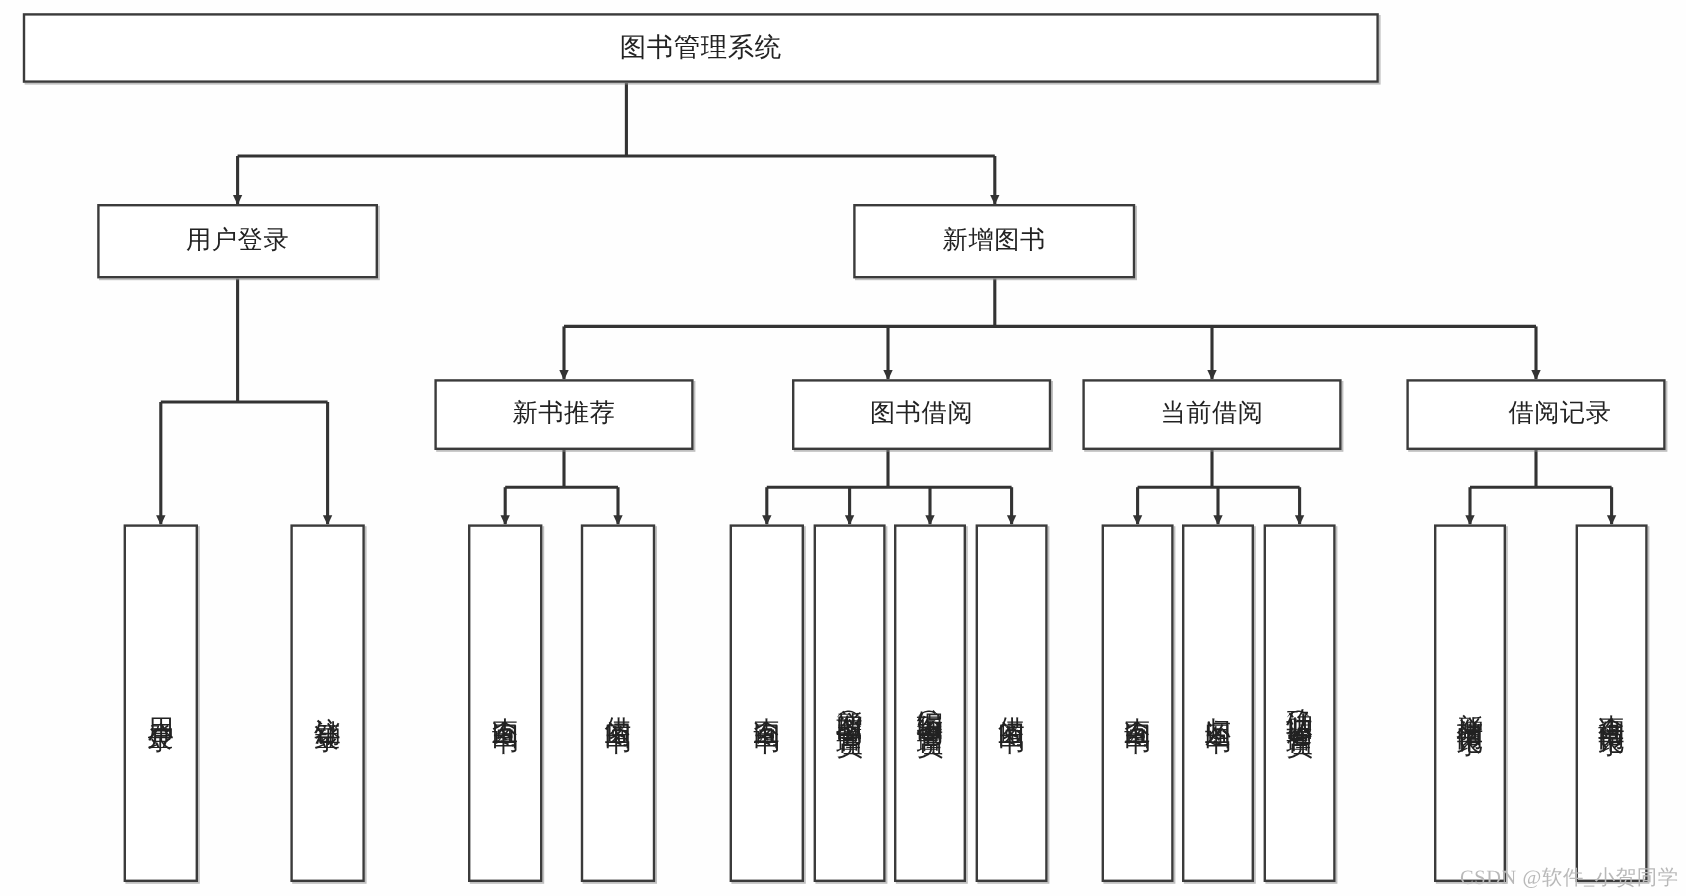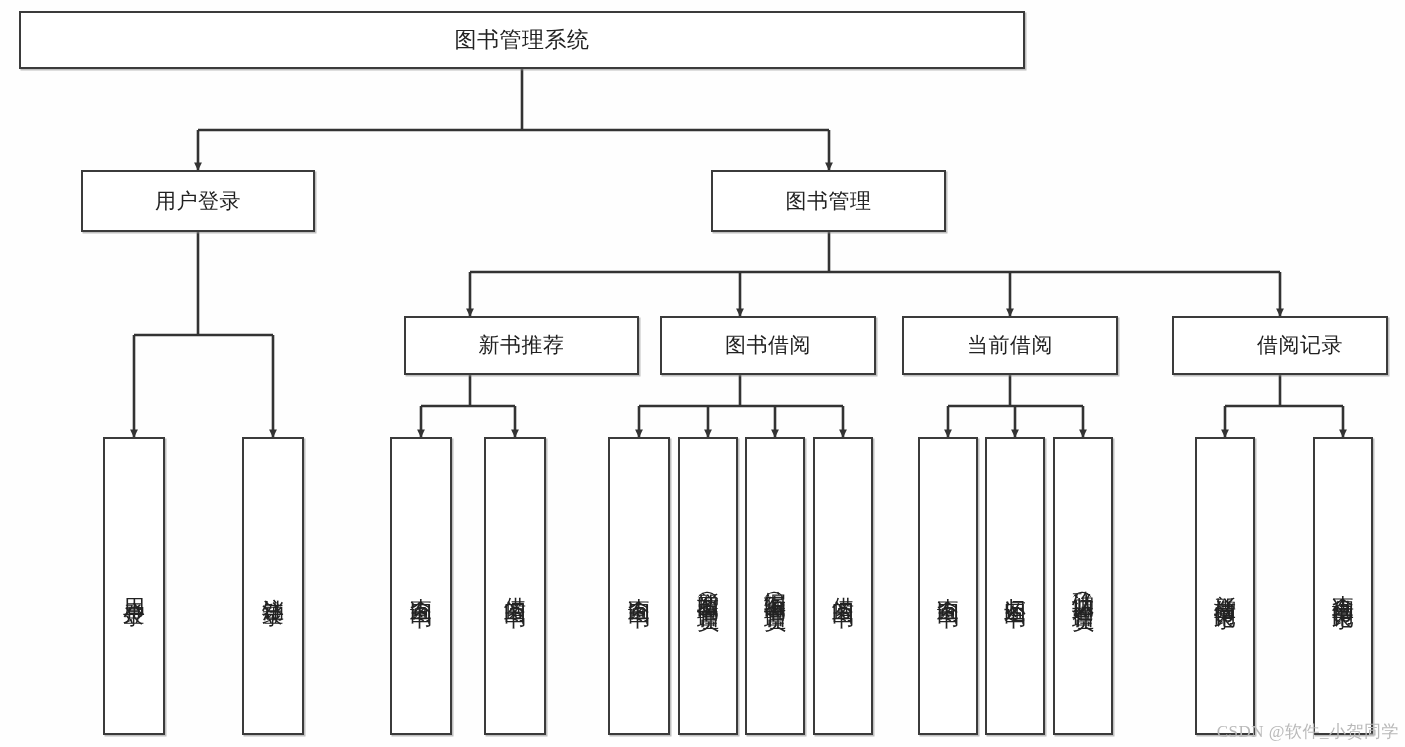--- a/index.html
+++ b/index.html
@@ -103,30 +103,30 @@
         <line x1="948" y1="406" x2="948" y2="437" stroke="#333333" stroke-width="2.6" stroke-linecap="butt" marker-end="url(#arrowhead)"></line>
         <line x1="1015" y1="406" x2="1015" y2="437" stroke="#333333" stroke-width="2.6" stroke-linecap="butt" marker-end="url(#arrowhead)"></line>
         <line x1="1083" y1="406" x2="1083" y2="437" stroke="#333333" stroke-width="2.6" stroke-linecap="butt" marker-end="url(#arrowhead)"></line>
         <line x1="1280" y1="375" x2="1280" y2="406" stroke="#333333" stroke-width="2.6" stroke-linecap="butt"></line>
         <line x1="1225" y1="406" x2="1343" y2="406" stroke="#333333" stroke-width="2.6" stroke-linecap="butt"></line>
         <line x1="1225" y1="406" x2="1225" y2="437" stroke="#333333" stroke-width="2.6" stroke-linecap="butt" marker-end="url(#arrowhead)"></line>
         <line x1="1343" y1="406" x2="1343" y2="437" stroke="#333333" stroke-width="2.6" stroke-linecap="butt" marker-end="url(#arrowhead)"></line>
       </g>
   </svg>
   <div id="node-layer">
-      <div class="node root" style="left: 19px; top: 11px; width: 1006px; height: 58px;">
+      <div class="node root" style="left: 19px; top: 11px; width: 1130px; height: 58px;">
         <span class="node-label">图书管理系统</span>
       </div>
       <div class="node" style="left: 81px; top: 170px; width: 234px; height: 62px;">
         <span class="node-label">用户登录</span>
       </div>
       <div class="node" style="left: 711px; top: 170px; width: 235px; height: 62px;">
-        <span class="node-label">图书管理</span>
+        <span class="node-label">新增图书</span>
       </div>
-      <div class="node" style="left: 362px; top: 316px; width: 235px; height: 59px; margin-left: 42px;">
+      <div class="node" style="left: 362px; top: 316px; width: 216px; height: 59px;">
         <span class="node-label">新书推荐</span>
       </div>
       <div class="node" style="left: 660px; top: 316px; width: 216px; height: 59px;">
         <span class="node-label">图书借阅</span>
       </div>
       <div class="node" style="left: 902px; top: 316px; width: 216px; height: 59px;">
         <span class="node-label">当前借阅</span>
       </div>
       <div class="node" style="left: 1172px; top: 316px; width: 216px; height: 59px; padding-left: 40px;">
         <span class="node-label">借阅记录</span>

